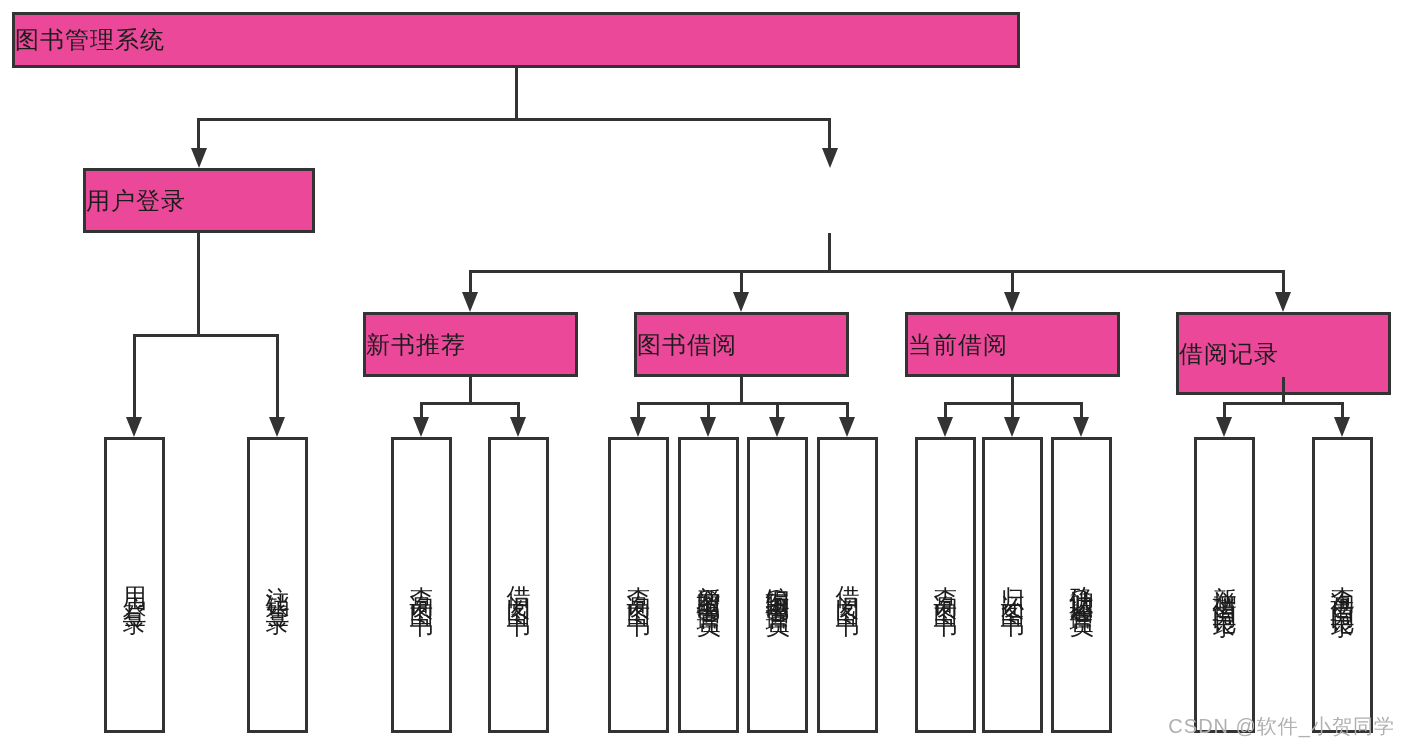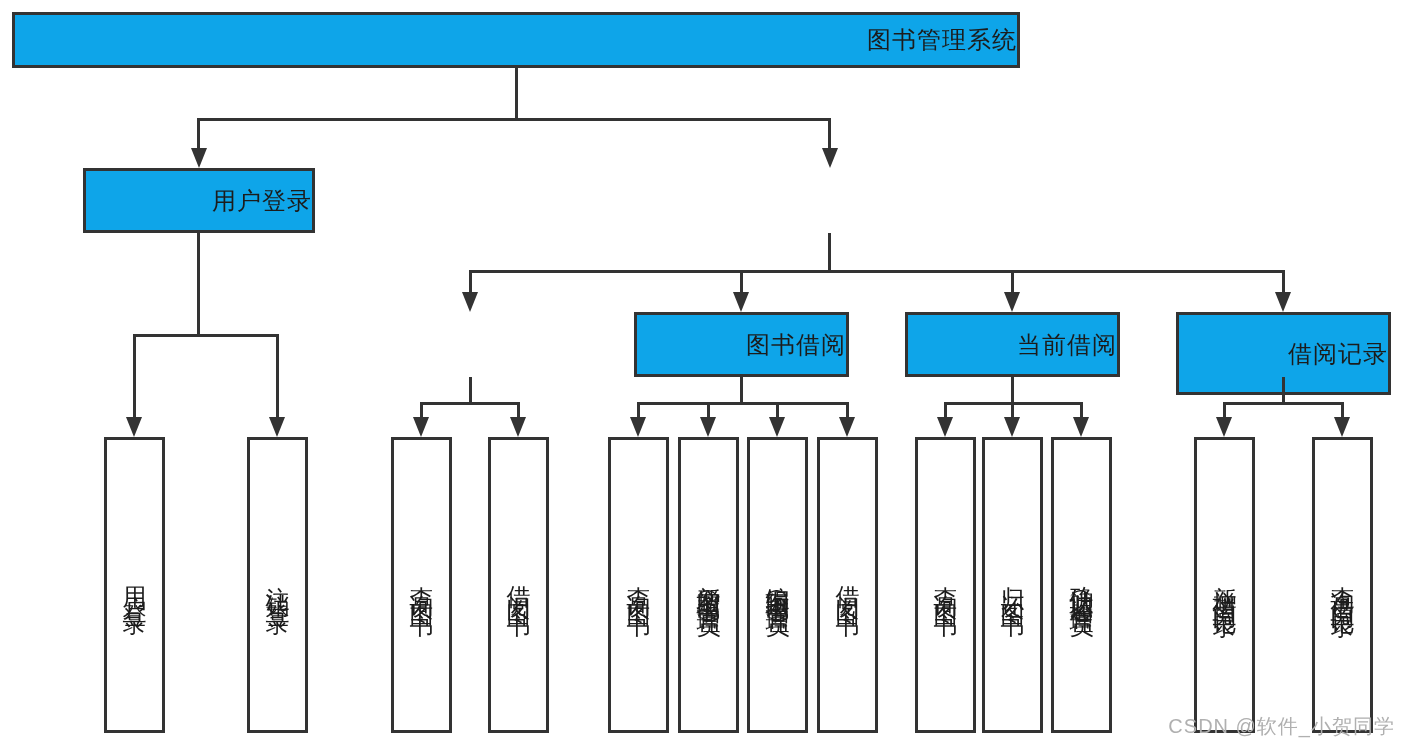--- a/index.html
+++ b/index.html
@@ -9,24 +9,24 @@
     background:#ffffff;
     overflow:hidden;
     font-family:"Liberation Sans","DejaVu Sans",sans-serif;
     color:#1c1c1c;
   }
   
   .node{
     position:absolute;
     box-sizing:border-box;
     border:3px solid #333333;
-    background:#0ea5e9;
+    background:#ec4899;
     display:flex;
     align-items:center;
-    justify-content:flex-end;
+    justify-content:flex-start;
     font-size:24px;
     letter-spacing:1px;
     color:#1c1c1c;
   }
   .leaf{
     position:absolute;
     box-sizing:border-box;
     border:3px solid #333333;
     background:#ffffff;
     width:61px;
@@ -75,20 +75,23 @@
 
   <div class="node" style="left:12px;top:12px;width:1008px;height:56px">
     <span>图书管理系统</span>
   </div>
 
   <div class="node" style="left:83px;top:168px;width:232px;height:65px">
     <span>用户登录</span>
   </div>
 
 
+  <div class="node" style="left:363px;top:312px;width:215px;height:65px">
+    <span>新书推荐</span>
+  </div>
 
   <div class="node" style="left:905px;top:312px;width:215px;height:65px">
     <span>当前借阅</span>
   </div>
 
   <div class="node" style="left:634px;top:312px;width:215px;height:65px">
     <span>图书借阅</span>
   </div>
 
   <div class="node" style="left:1176px;top:312px;width:215px;height:83px">

